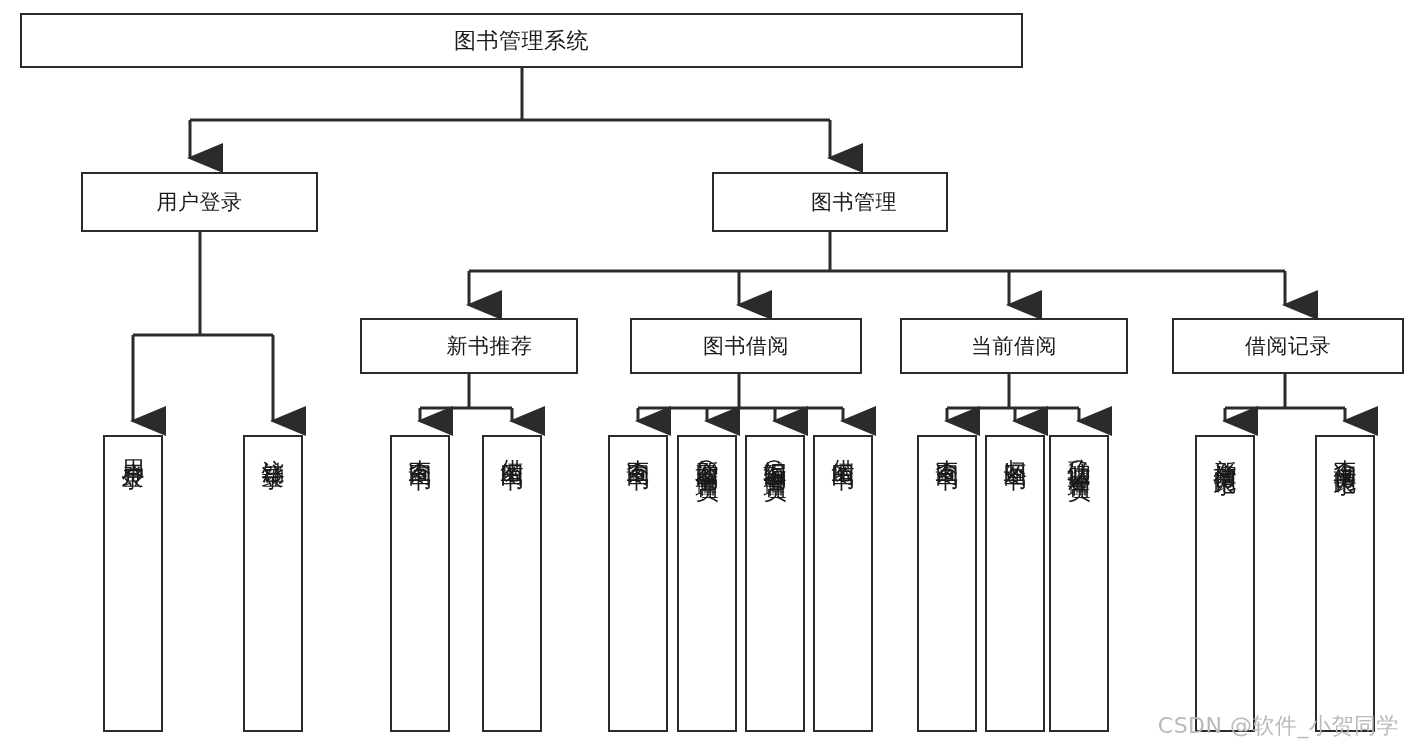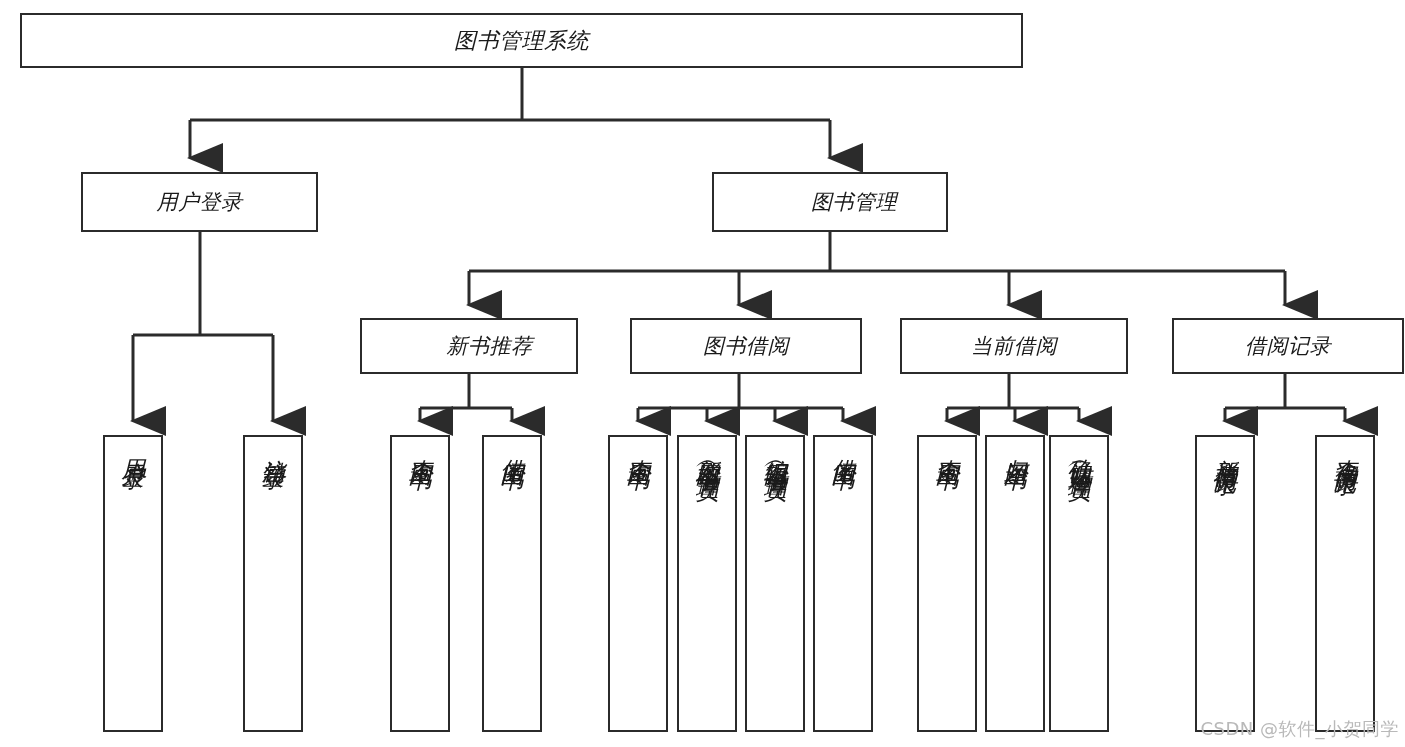--- a/index.html
+++ b/index.html
@@ -34,21 +34,20 @@
     display: flex;
     align-items: center;
     justify-content: center;
     color: #1a1a1a;
   }
   .node-label {
     display: block;
     text-align: center;
     line-height: 1.18;
     letter-spacing: 0.5px;
-    font-style: italic;
   }
   
   .node.h .node-label {
     writing-mode: horizontal-tb;
     font-size: 21px;
   }
   .node.root .node-label { font-size: 22px; }
   
   .node.v {
     align-items: flex-start;
@@ -59,21 +58,21 @@
     text-orientation: upright;
     font-size: 23px;
     line-height: 1.0;
     letter-spacing: 3px;
     white-space: nowrap;
   }
   #watermark {
     position: absolute;
     right: 6px;
     bottom: 6px;
-    font-size: 18px;
+    font-size: 22px;
     color: #b9b9b9;
     letter-spacing: 0.5px;
     white-space: nowrap;
     user-select: none;
     margin-left: 32px;
   }
 </style>
 </head>
 <body>
 

